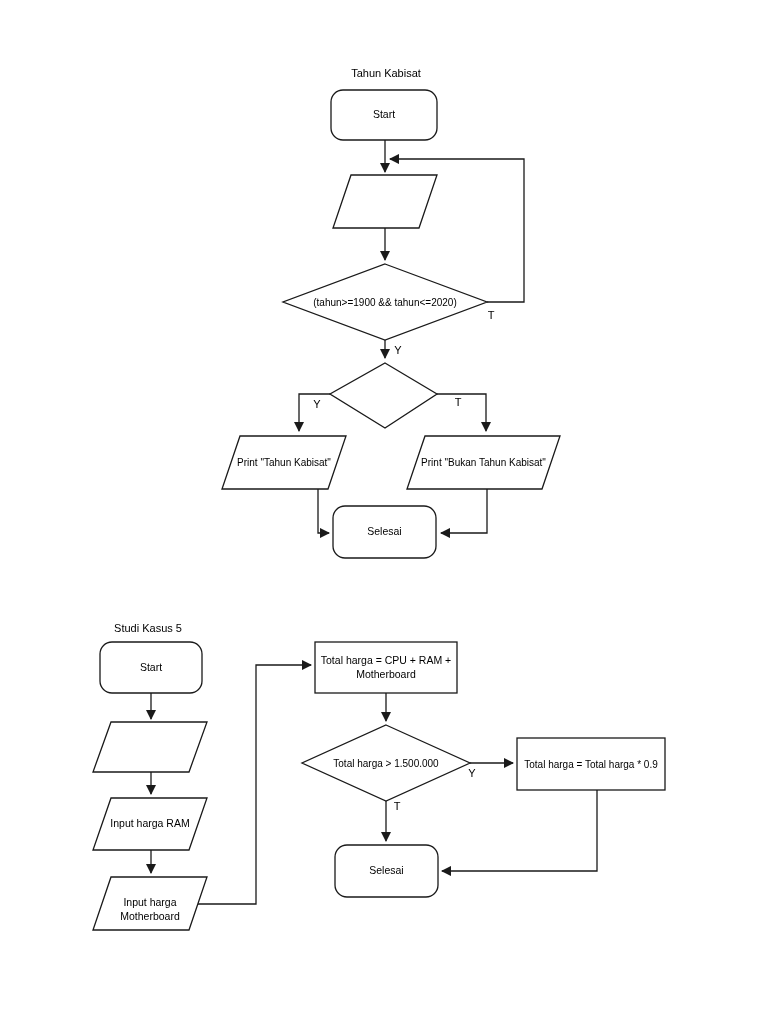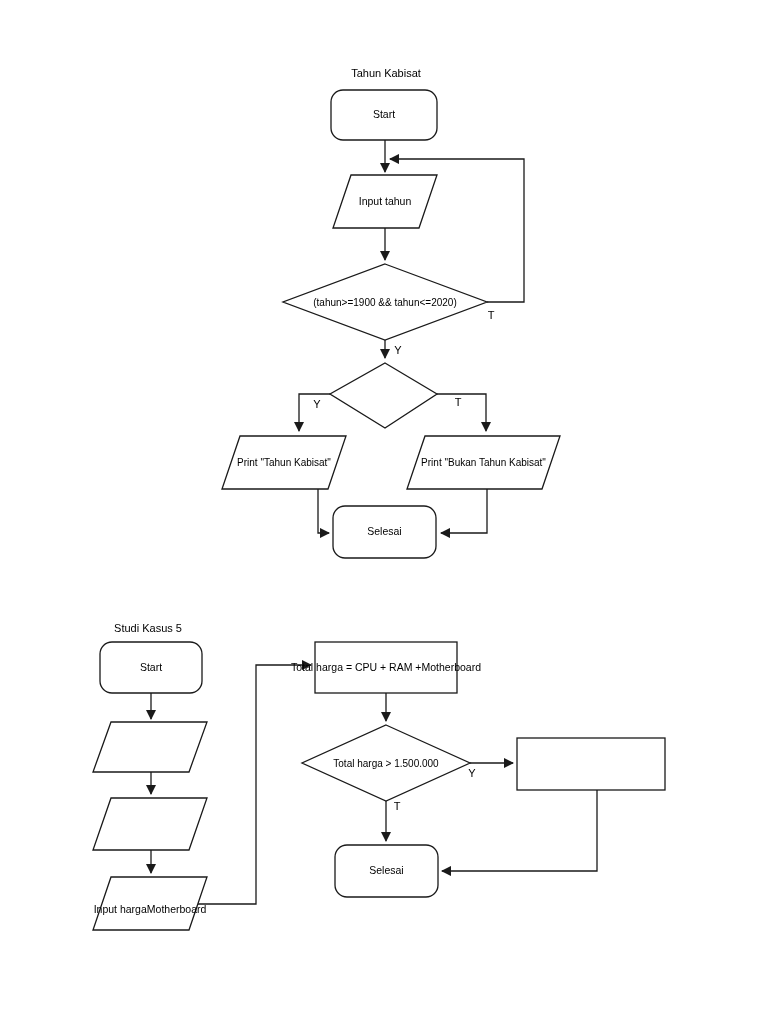--- a/index.html
+++ b/index.html
@@ -9,21 +9,21 @@
   }
   svg.canvas { position:absolute; left:0; top:0; width:768px; height:1024px; }
   .shape { fill:#ffffff; stroke:#1a1a1a; stroke-width:1.3; }
   .con   { fill:none; stroke:#1a1a1a; stroke-width:1.3; }
   .lbl {
     position:absolute; display:flex; align-items:center; justify-content:center;
     text-align:center; font-size:10.5px; line-height:1.3; color:#000;
     white-space:nowrap; pointer-events:none;
   }
   .lbl.small { font-size:10px; }
-  .lbl.multi { flex-direction:row;border-radius:19px; }
+  .lbl.multi { flex-direction:column;border-radius:19px; }
   .branch {
     position:absolute; width:14px; height:14px; display:flex;
     align-items:center; justify-content:center; font-size:11px; color:#000;
   }
   .title { font-size:11px; }
 </style>
 </head>
 <body>
 
 <div class="page">
@@ -70,40 +70,41 @@
       <polygon class="shape" points="111,877 207,877 189,930 93,930"></polygon>
       <rect class="shape" x="315" y="642" width="142" height="51"></rect>
       <polygon class="shape" points="386,725 470,763 386,801 302,763"></polygon>
       <rect class="shape" x="517" y="738" width="148" height="52"></rect>
       <rect class="shape" x="335" y="845" width="103" height="52" rx="12"></rect>
     </g>
   </svg>
 
   <div class="lbl title" style="left:322px;top:65px;width:128px;height:16px;">Tahun Kabisat</div>
   <div class="lbl" style="left:331px;top:90px;width:106px;height:50px;">Start</div>
-  <div class="lbl" style="left:333px;top:175px;width:104px;height:53px;">Input tahun</div>
   <div class="lbl small" style="left:283px;top:264px;width:204px;height:76px;text-align:right;">(tahun&gt;=1900 &amp;&amp; tahun&lt;=2020)</div>
   <div class="lbl small" style="left:222px;top:436px;width:124px;height:53px;">Print "Tahun Kabisat"</div>
   <div class="lbl small" style="left:407px;top:436px;width:153px;height:53px;">Print "Bukan Tahun Kabisat"</div>
   <div class="lbl" style="left:333px;top:506px;width:103px;height:52px;">Selesai</div>
 
   <div class="branch" style="left:484px;top:308px;">T</div>
   <div class="branch" style="left:391px;top:343px;">Y</div>
   <div class="branch" style="left:310px;top:397px;">Y</div>
   <div class="branch" style="left:451px;top:395px;">T</div>
 
   <div class="lbl title" style="left:88px;top:620px;width:120px;height:16px;">Studi Kasus 5</div>
   <div class="lbl" style="left:100px;top:642px;width:102px;height:51px;">Start</div>
+  <div class="lbl" style="left:93px;top:798px;width:114px;height:52px;">Input harga RAM</div>
   <div class="lbl multi" style="left:93px;top:877px;width:114px;height:65px;">
     <div>Input harga</div>
     <div>Motherboard</div>
   </div>
   <div class="lbl multi" style="left:315px;top:642px;width:142px;height:51px;">
     <div>Total harga = CPU + RAM +</div>
     <div>Motherboard</div>
   </div>
   <div class="lbl small" style="left:302px;top:725px;width:168px;height:76px;">Total harga &gt; 1.500.000</div>
+  <div class="lbl small" style="left:517px;top:738px;width:148px;height:52px;">Total harga = Total harga * 0.9</div>
   <div class="lbl" style="left:335px;top:845px;width:103px;height:52px;">Selesai</div>
 
   <div class="branch" style="left:465px;top:766px;">Y</div>
   <div class="branch" style="left:390px;top:799px;">T</div>
 
 </div>
 
 </body></html>

